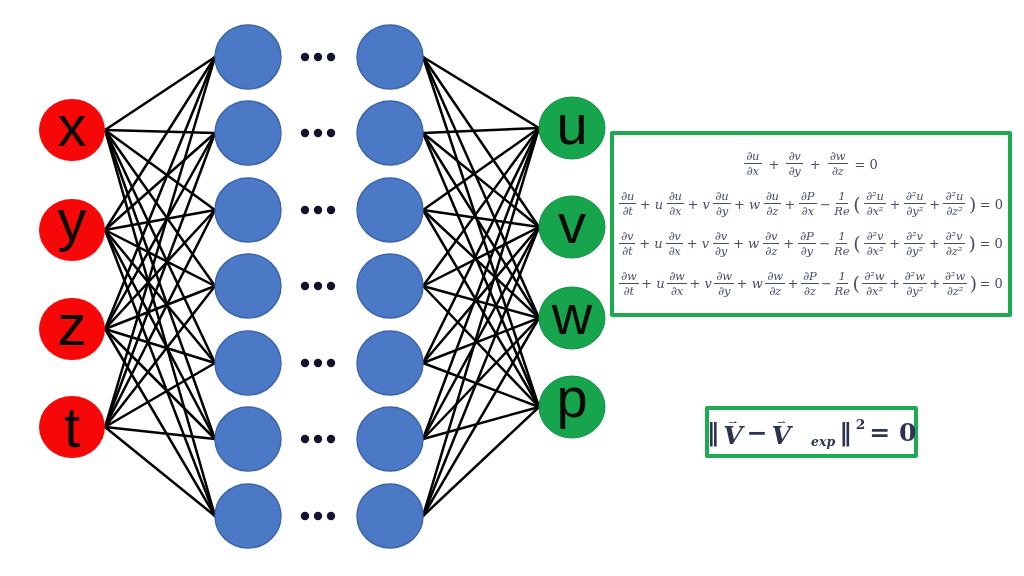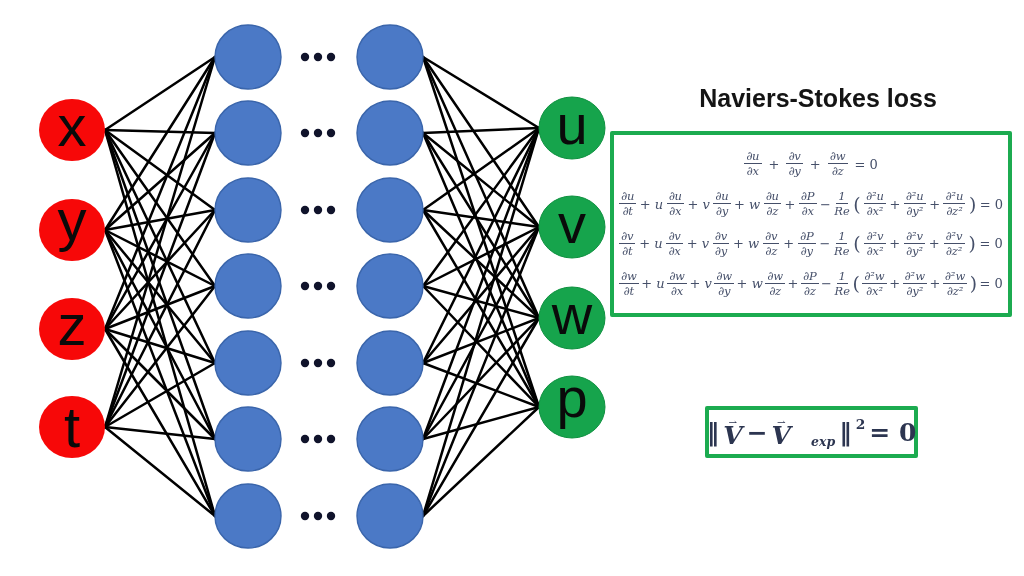--- a/index.html
+++ b/index.html
@@ -148,21 +148,20 @@
       <ellipse cx="572" cy="128" rx="33" ry="31" fill="#16a44c" stroke="#0f9140" stroke-width="1"></ellipse>
       <text x="572" y="144" text-anchor="middle" font-size="56" fill="#0a0a0a" font-family="Liberation Sans, sans-serif">u</text>
       <ellipse cx="572" cy="227" rx="33" ry="31" fill="#16a44c" stroke="#0f9140" stroke-width="1"></ellipse>
       <text x="572" y="243" text-anchor="middle" font-size="56" fill="#0a0a0a" font-family="Liberation Sans, sans-serif">v</text>
       <ellipse cx="572" cy="318" rx="33" ry="31" fill="#16a44c" stroke="#0f9140" stroke-width="1"></ellipse>
       <text x="572" y="334" text-anchor="middle" font-size="56" fill="#0a0a0a" font-family="Liberation Sans, sans-serif">w</text>
       <ellipse cx="572" cy="407" rx="33" ry="31" fill="#16a44c" stroke="#0f9140" stroke-width="1"></ellipse>
       <text x="572" y="417" text-anchor="middle" font-size="56" fill="#0a0a0a" font-family="Liberation Sans, sans-serif">p</text>
     </svg>
 
-  <div class="loss-title ns-title">Naviers-Stokes loss</div>
 
   <div class="loss-box ns-box" style="border-color: rgb(28, 171, 80);">
     <div class="eq row-c">
         <span class="frac">
           <span class="num">∂u</span>
           <span class="den">∂x</span>
         </span>
         <span class="op">+</span>
         <span class="frac">
           <span class="num">∂v</span>

